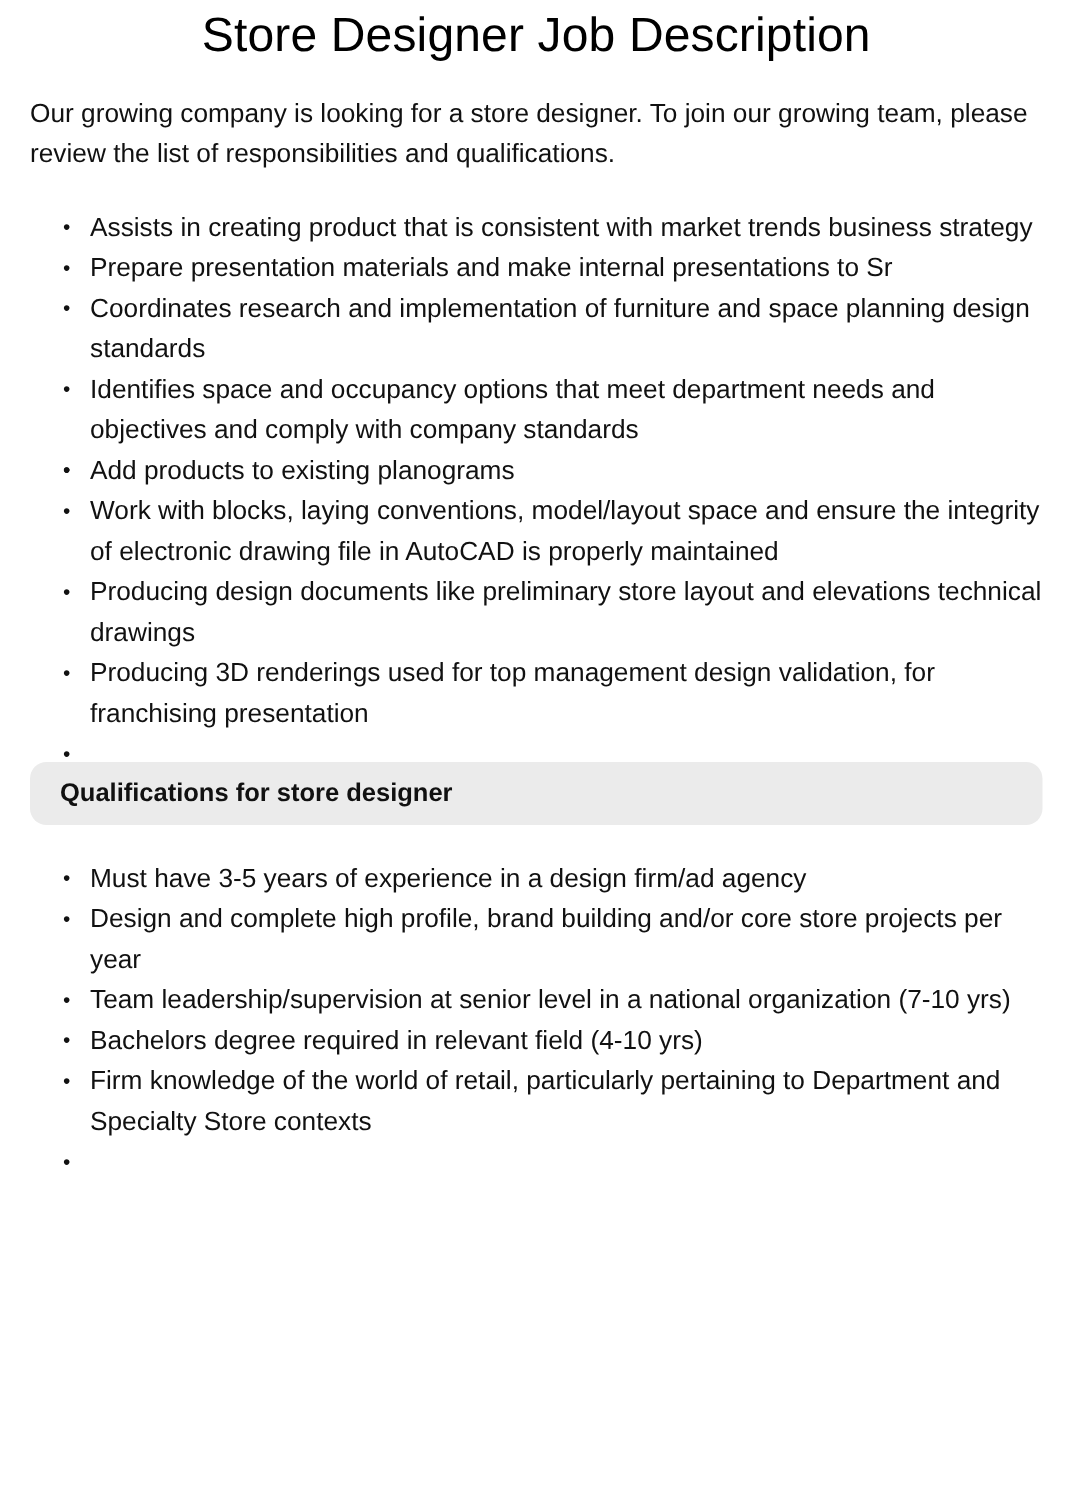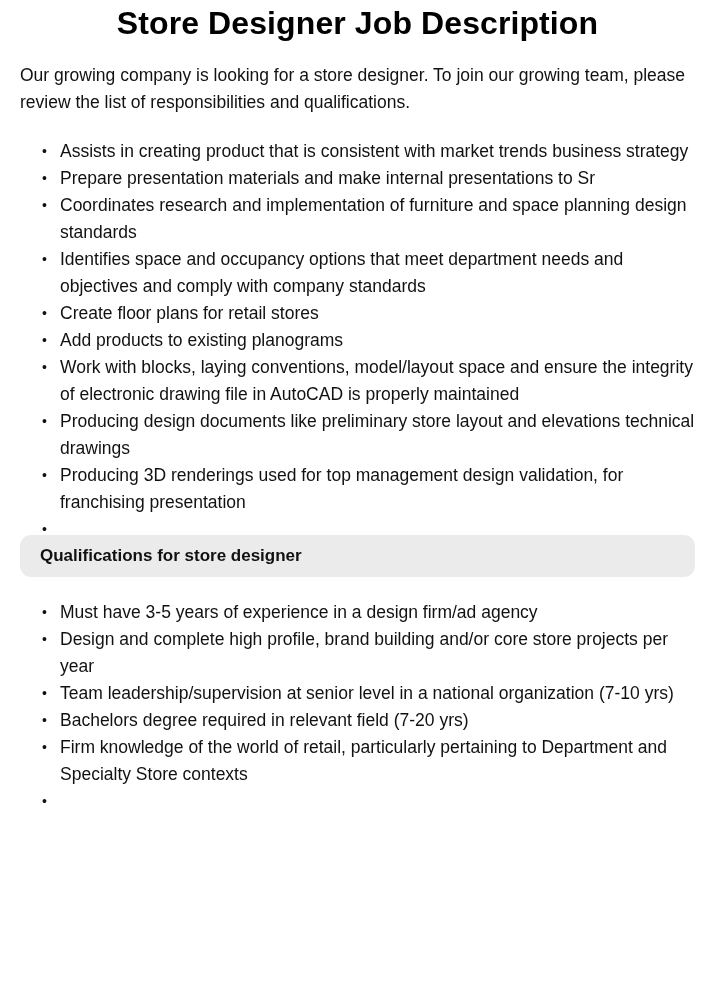--- a/index.html
+++ b/index.html
@@ -18,21 +18,21 @@
       position: relative;
       padding: 0 25px 0 20px;
     }
     h1.title {
       margin: 0;
       padding-top: 2px;
       height: 42px;
       line-height: 42px;
       text-align: center;
       font-size: 32px;
-      font-weight: bold;
+      font-weight: normal;
       color: #000000;
       letter-spacing: 0.1px;
     }
     p.intro {
       margin: 18px 0 1px 0;
       font-size: 17.5px;
       line-height: 27px;
       color: #111111;
     }
     .section-header {
@@ -73,30 +73,30 @@
 
 <div class="page">
   <h1 class="title">Store Designer Job Description</h1>
   <p class="intro">Our growing company is looking for a store designer. To join our growing team, please review the list of responsibilities and qualifications.</p>
 
   <ul class="items">
     <li><span class="bullet">•</span><span>Assists in creating product that is consistent with market trends business strategy</span></li>
     <li><span class="bullet">•</span><span>Prepare presentation materials and make internal presentations to Sr</span></li>
     <li><span class="bullet">•</span><span>Coordinates research and implementation of furniture and space planning design standards</span></li>
     <li><span class="bullet">•</span><span>Identifies space and occupancy options that meet department needs and objectives and comply with company standards</span></li>
-    <li><span class="bullet">•</span><span>Create floor plans for retail stores</span></li>
+    <li><span class="bullet">•</span></li>
     <li><span class="bullet">•</span><span>Add products to existing planograms</span></li>
     <li><span class="bullet">•</span><span>Work with blocks, laying conventions, model/layout space and ensure the integrity of electronic drawing file in AutoCAD is properly maintained</span></li>
     <li><span class="bullet">•</span><span>Producing design documents like preliminary store layout and elevations technical drawings</span></li>
     <li><span class="bullet">•</span><span>Producing 3D renderings used for top management design validation, for franchising presentation</span></li>
     <li><span class="bullet">•</span></li>
   </ul>
 
   <div class="section-header qual">Qualifications for store designer</div>
   <ul class="items">
     <li><span class="bullet">•</span><span>Must have 3-5 years of experience in a design firm/ad agency</span></li>
     <li><span class="bullet">•</span><span>Design and complete high profile, brand building and/or core store projects per year</span></li>
     <li><span class="bullet">•</span><span>Team leadership/supervision at senior level in a national organization (7-10 yrs)</span></li>
-    <li><span class="bullet">•</span><span>Bachelors degree required in relevant field (7-20 yrs)</span></li>
+    <li><span class="bullet">•</span><span>Bachelors degree required in relevant field (4-10 yrs)</span></li>
     <li><span class="bullet">•</span><span>Firm knowledge of the world of retail, particularly pertaining to Department and Specialty Store contexts</span></li>
     <li><span class="bullet">•</span></li>
   </ul>
 </div>
 
 </body></html>

